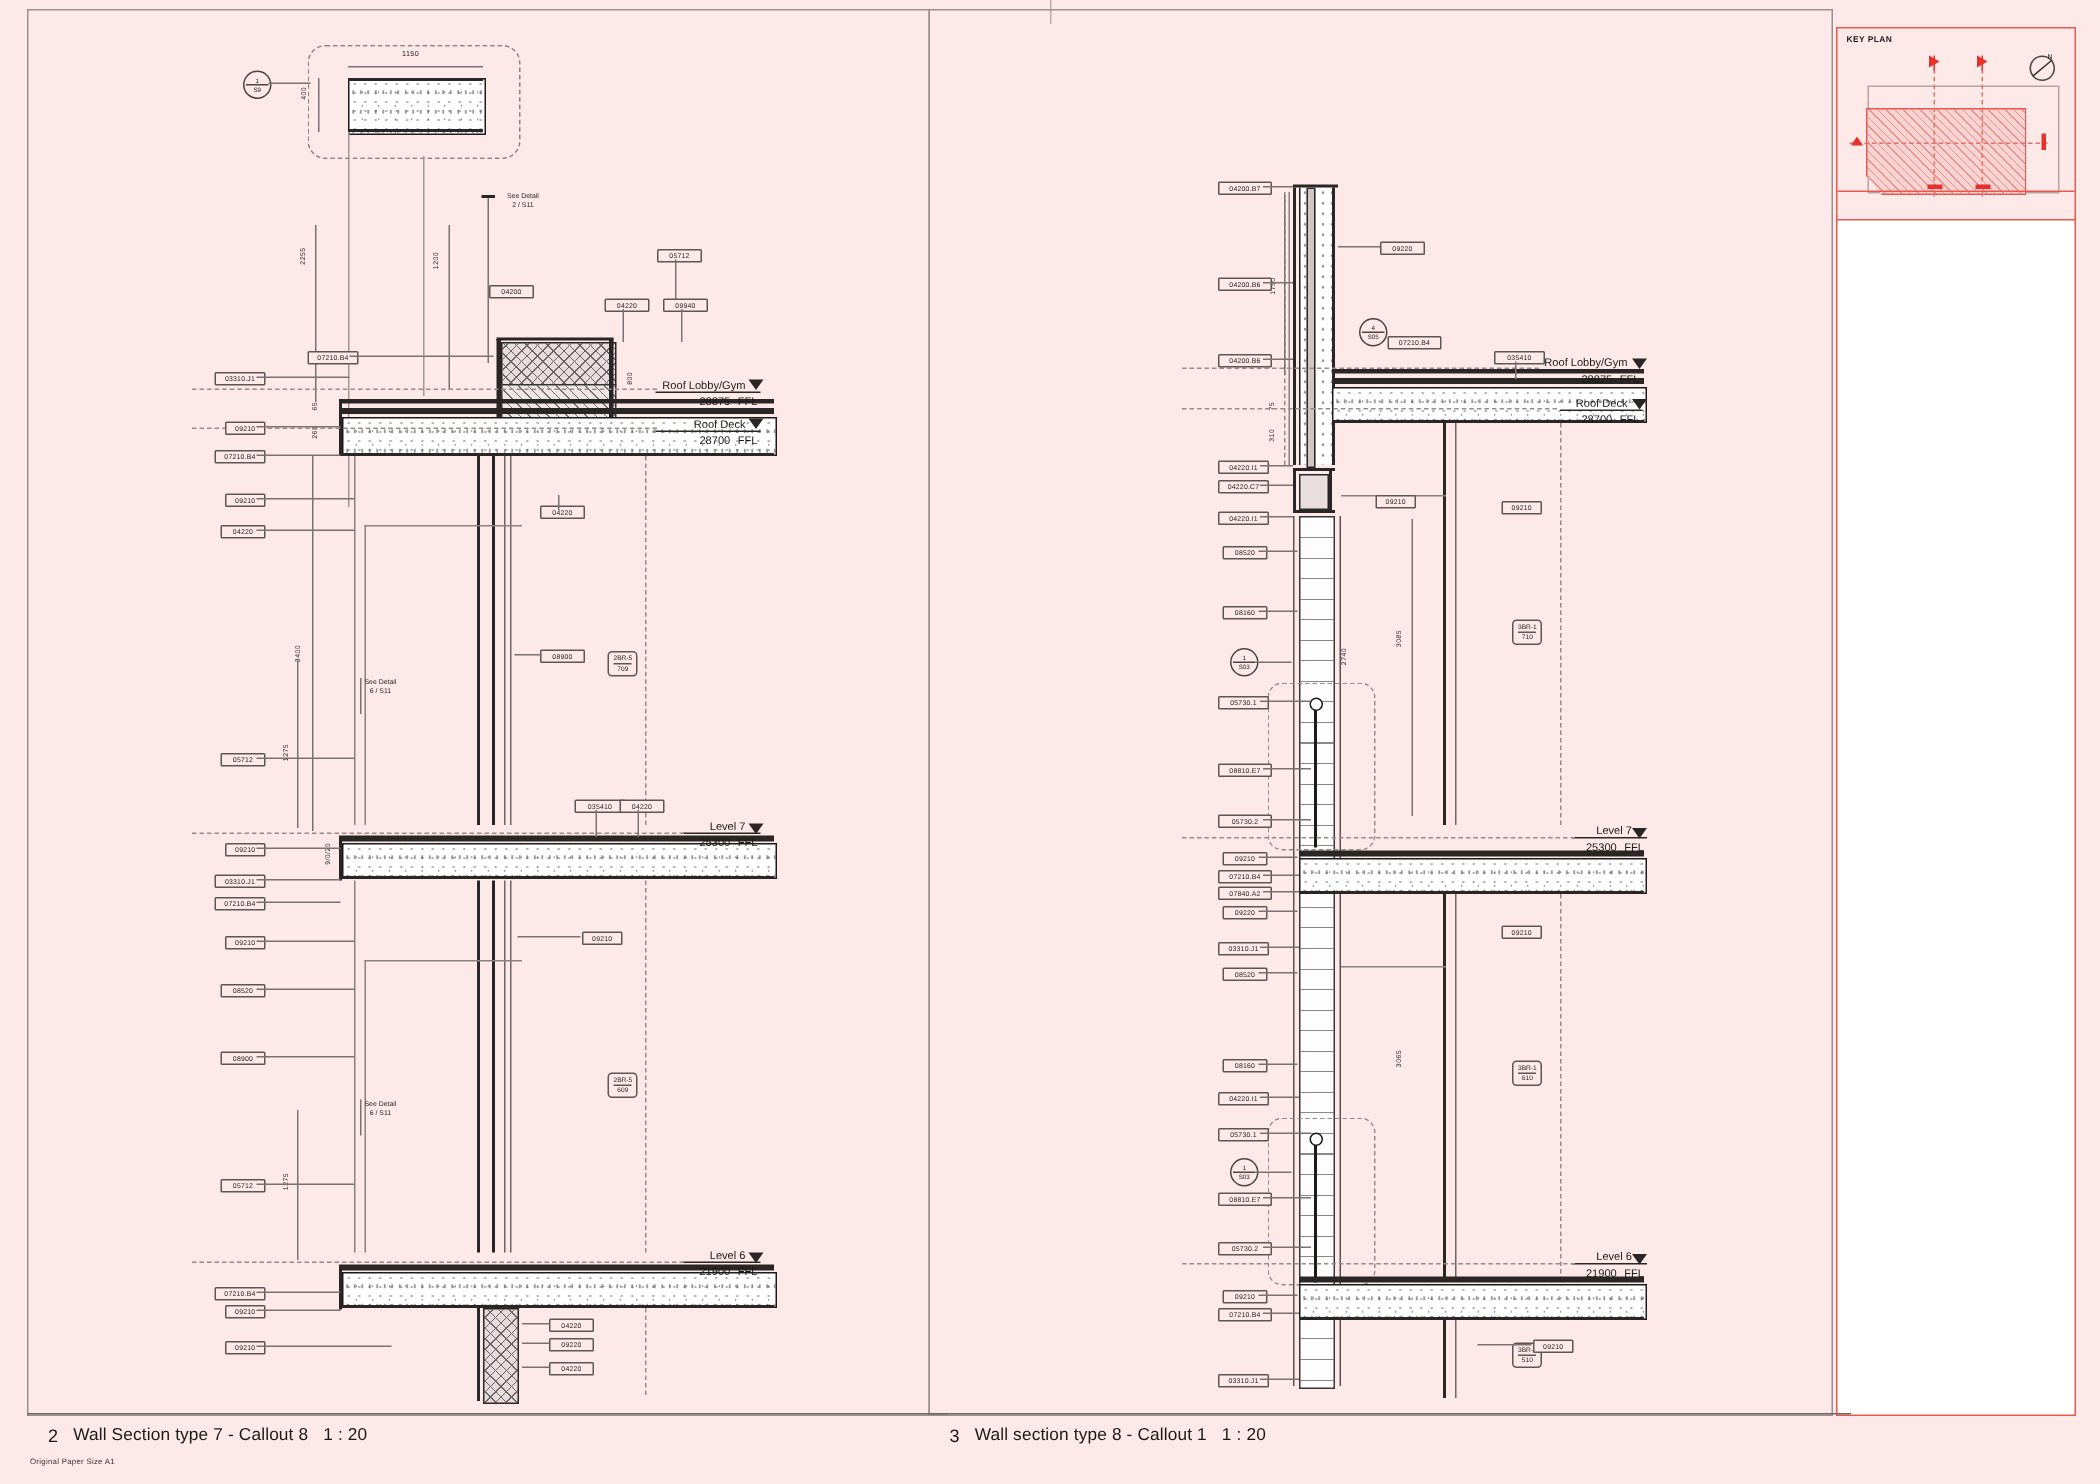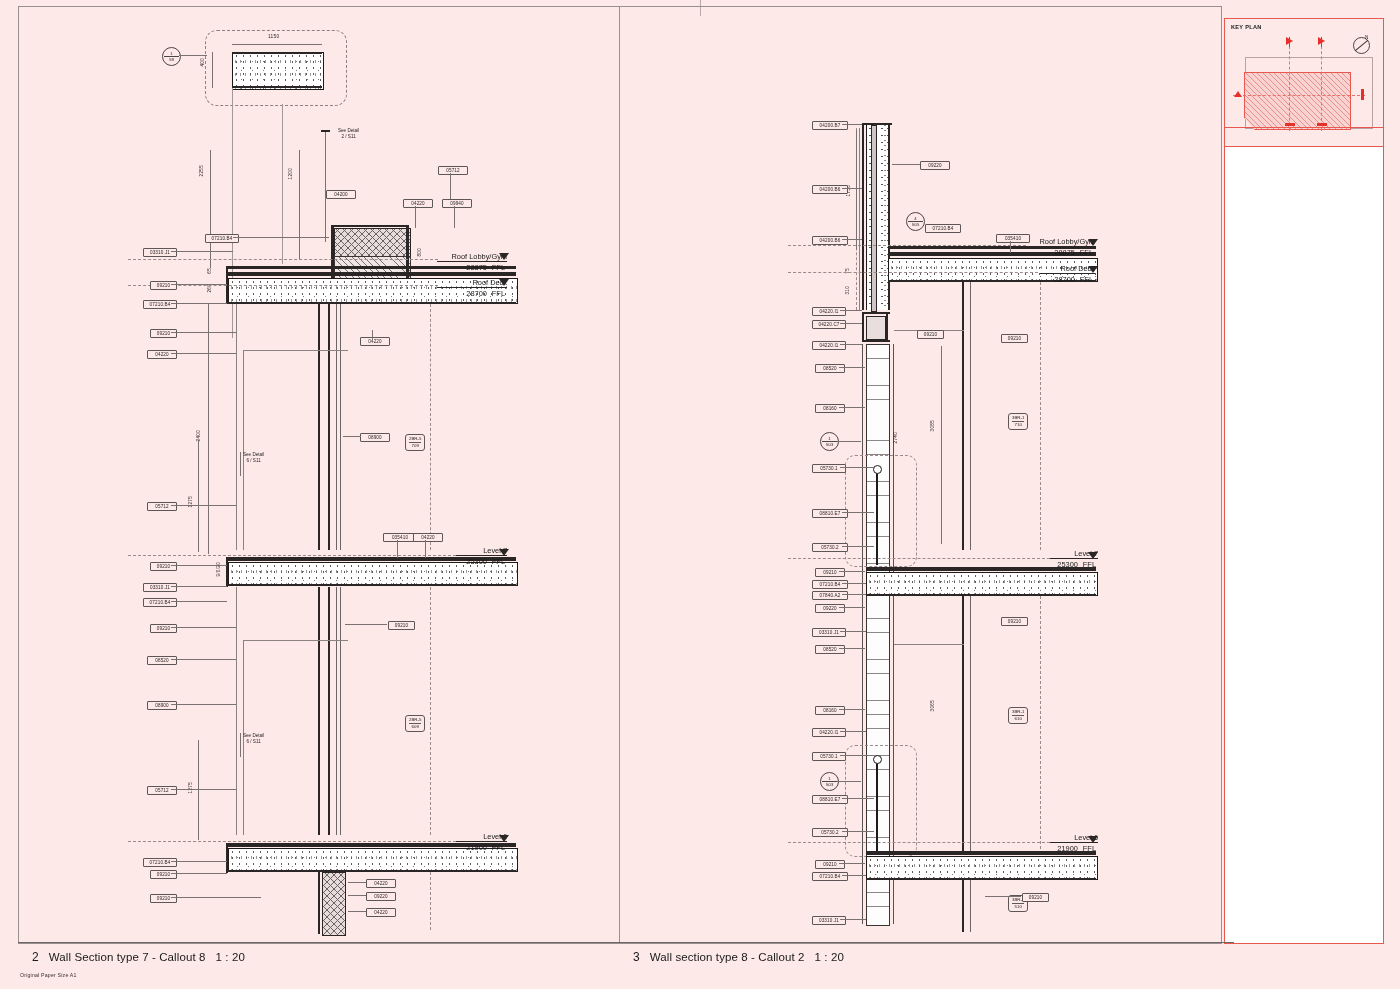--- a/index.html
+++ b/index.html
@@ -72,21 +72,21 @@
        font-size:4.4px;line-height:6px;padding:1px 3px;white-space:nowrap;
        color:#241f1f;text-align:center;border-radius:3px;}
   .tag2 b{display:block;font-weight:400;}
   .tag2 i{display:block;font-style:normal;border-top:.6px solid #5d5656;}
 
   .leader{position:absolute;background:#7a7272;height:.7px;}
   .leaderv{position:absolute;background:#7a7272;width:.7px;}
 
   
   .lvl{position:absolute;white-space:nowrap;}
-  .lvl .nm{font-size:7.4px;text-align:right;padding-right:0;border-bottom:.8px solid #2b2626;}
+  .lvl .nm{font-size:7.4px;text-align:right;padding-right:10px;border-bottom:.8px solid #2b2626;}
   .lvl .el{font-size:7.4px;text-align:right;padding-right:2px;margin-top:1px;}
   .lvl .el span{margin-left:5px;}
   .tri{position:absolute;width:0;height:0;border-left:5px solid transparent;
        border-right:5px solid transparent;border-top:7px solid #2b2626;}
 
   
   .bub{position:absolute;width:17px;height:17px;border-radius:50%;
        border:.8px solid #4a4444;background:#fce9e8;
        font-size:4.2px;line-height:1;text-align:center;color:#241f1f;}
   .bub .a{position:absolute;left:0;right:0;top:3.5px;}
@@ -555,19 +555,19 @@
   </div>
   <div class="vp vp-keyblank"></div>
 
   <div class="titlebar tb-left">
     <span class="num">2</span>
     <span>Wall Section type 7 - Callout 8</span>
     <span>1 : 20</span>
   </div>
   <div class="titlebar tb-right">
     <span class="num">3</span>
-    <span>Wall section type 8 - Callout 2</span>
+    <span>Wall section type 8 - Callout 1</span>
     <span>1 : 20</span>
   </div>
 
   <div class="papersize">Original Paper Size  A1</div>
 
 </div>
 
 </body></html>

